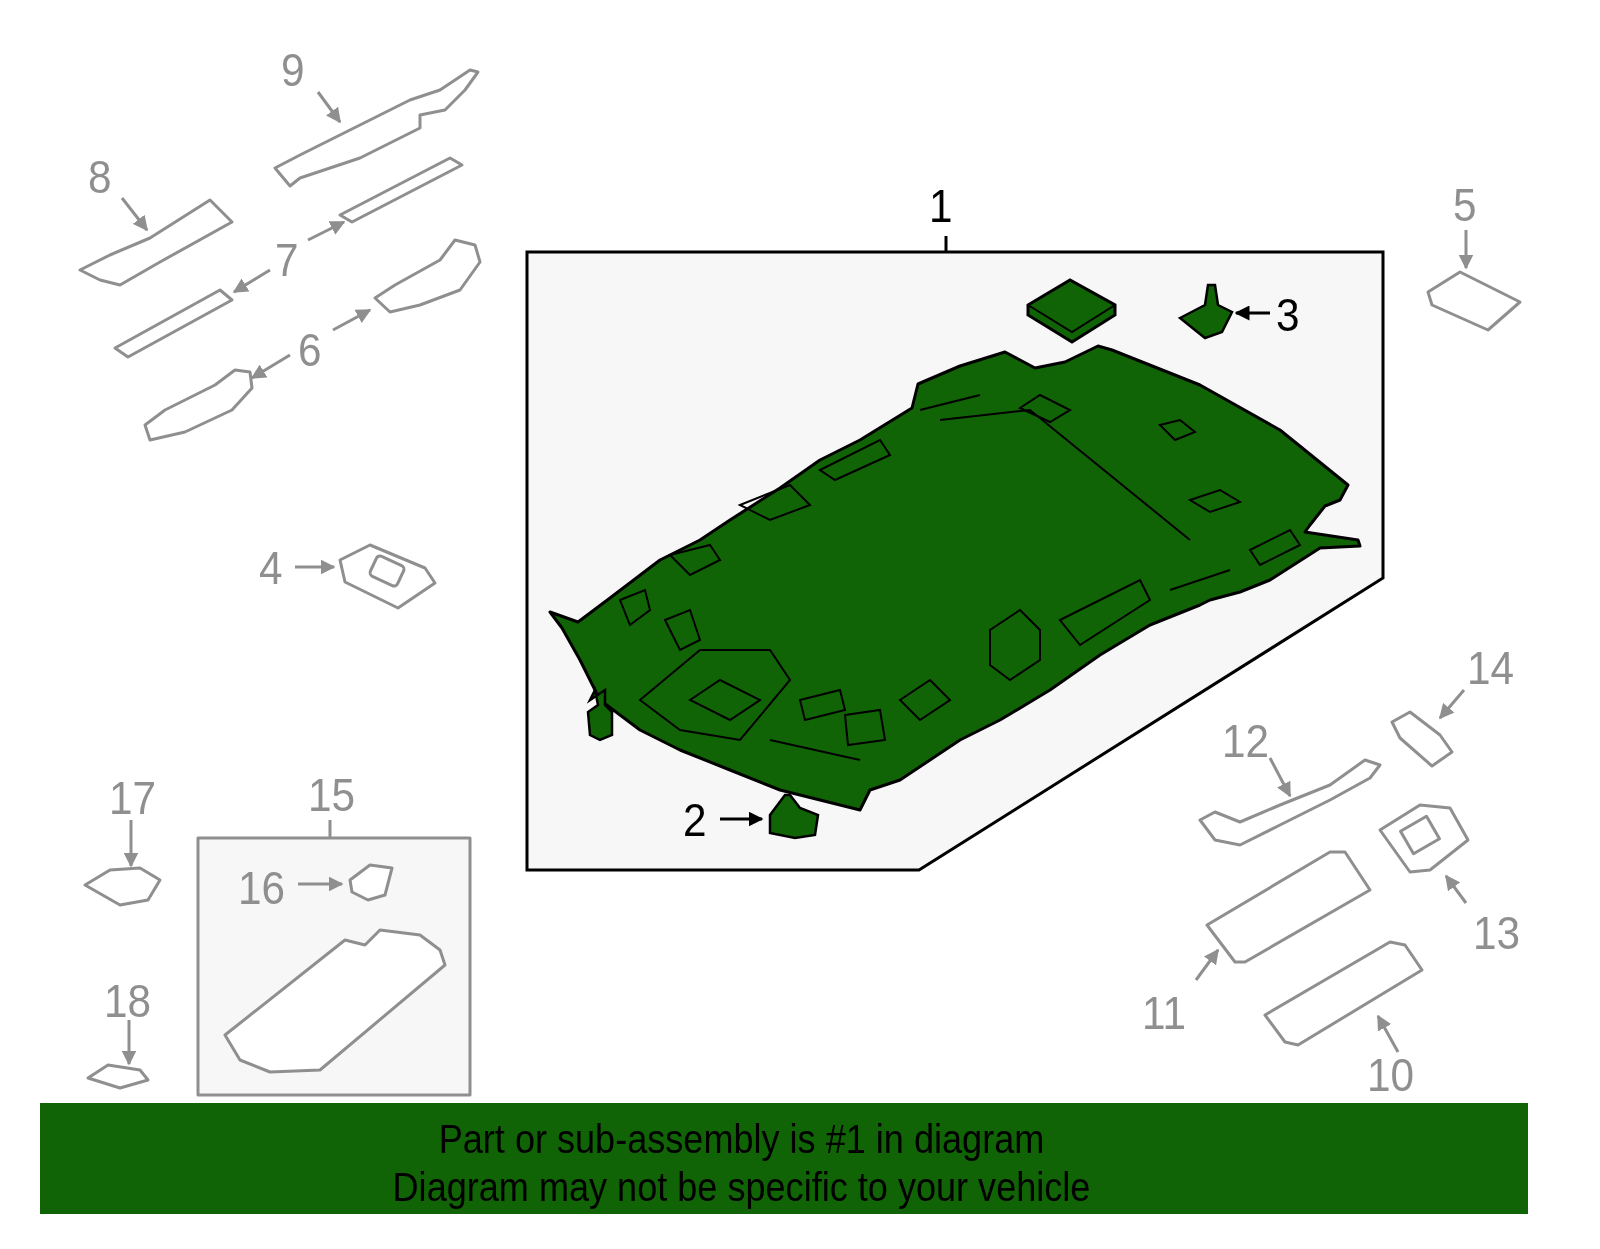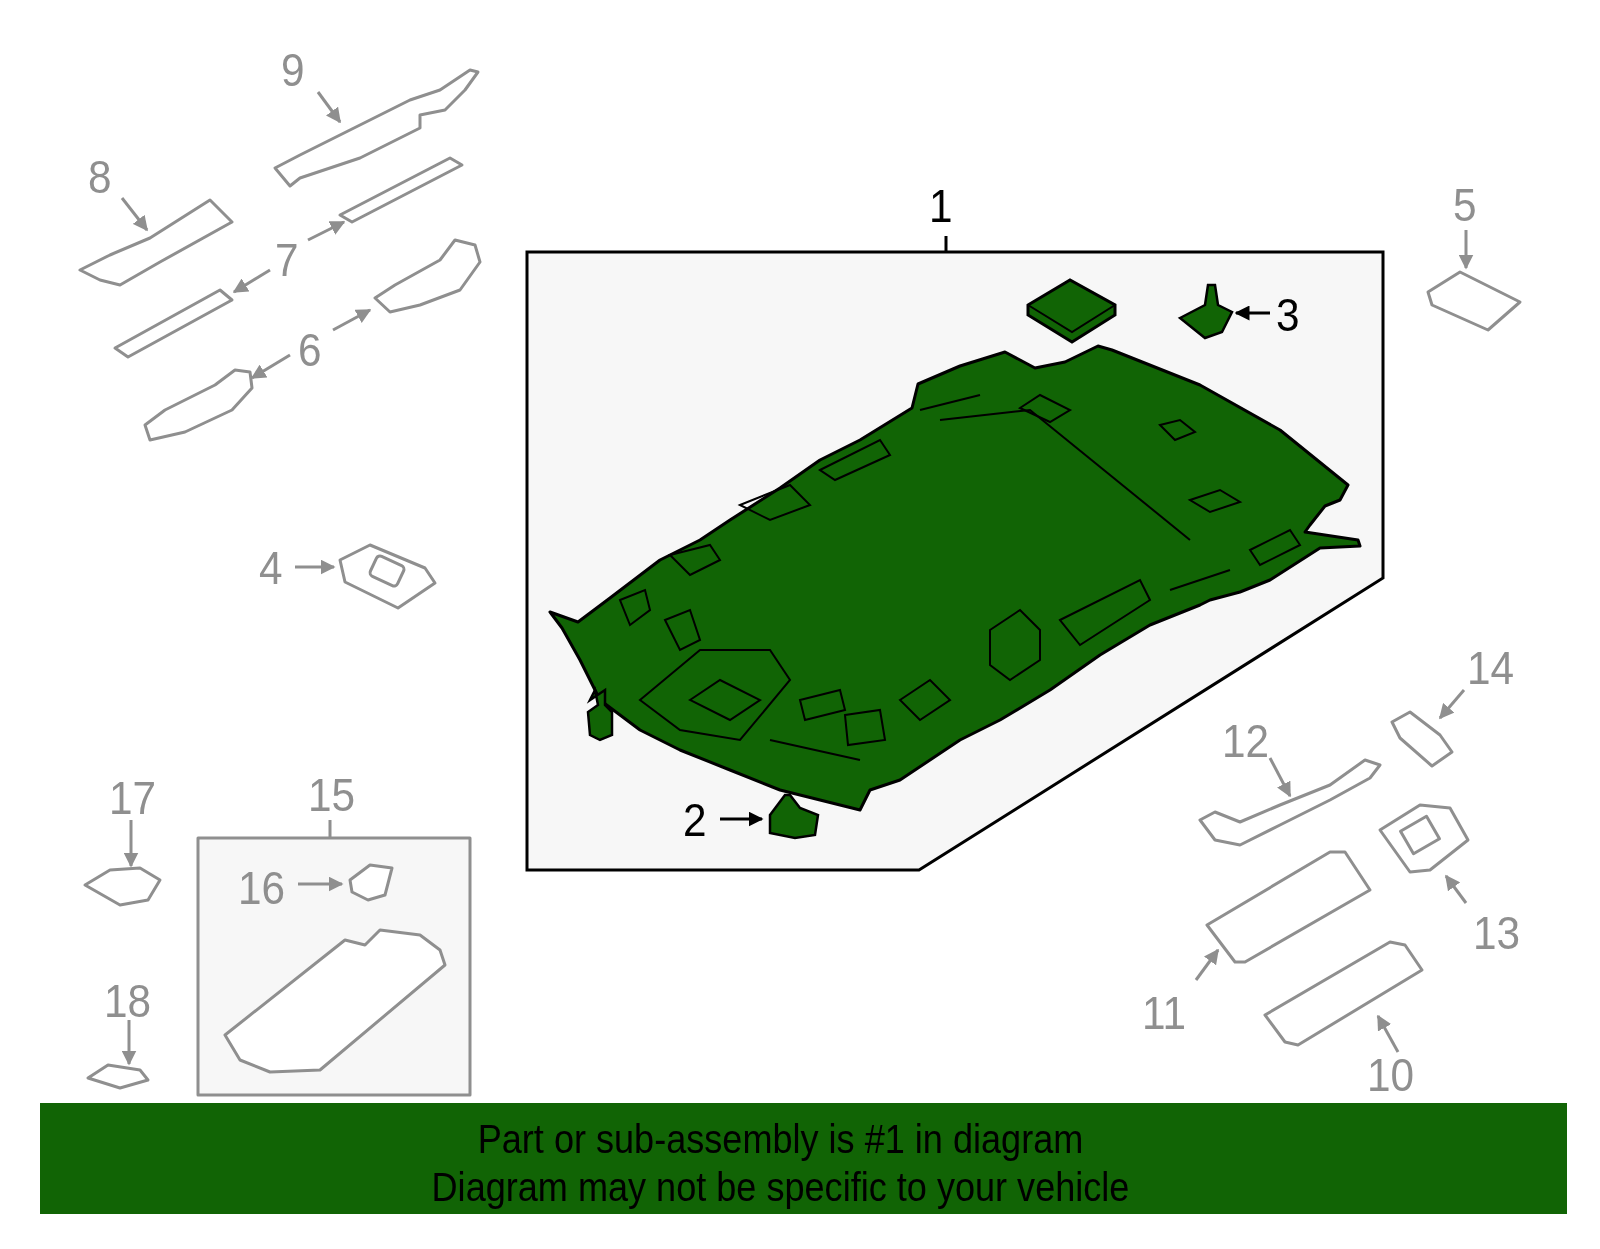--- a/index.html
+++ b/index.html
@@ -3,21 +3,21 @@
 <meta charset="utf-8">
 <style>
   html, body { margin: 0; padding: 0; background: #ffffff; }
   body { width: 1600px; height: 1249px; position: relative; overflow: hidden;
          font-family: "Liberation Sans", sans-serif; }
   #diagram { position: absolute; left: 0; top: 0; width: 1600px; height: 1249px; }
   .callout { position: absolute; font-family: "Liberation Sans", sans-serif;
              font-size: 46px; line-height: 1; color: #8f8f8f; transform: scaleX(0.92); transform-origin: left top; }
   .callout.dark { color: #000000; }
   #banner { position: absolute; left: 40px; top: 1103px; width: 1488px; height: 111px;
-            background: #116405; text-align: center; padding-left: 39px; }
+            background: #116405; text-align: center; }
   #banner .line { display: block; font-size: 41px; line-height: 48px; color: #000;
                   transform: scaleX(0.88); }
   #banner .l1 { margin-top: 12px; margin-left: -85px; }
   #banner .l2 { margin-left: -85px; }
 </style>
 </head>
 <body>
 
 <svg id="diagram" viewBox="0 0 1600 1249" xmlns="http://www.w3.org/2000/svg">
   <defs>

